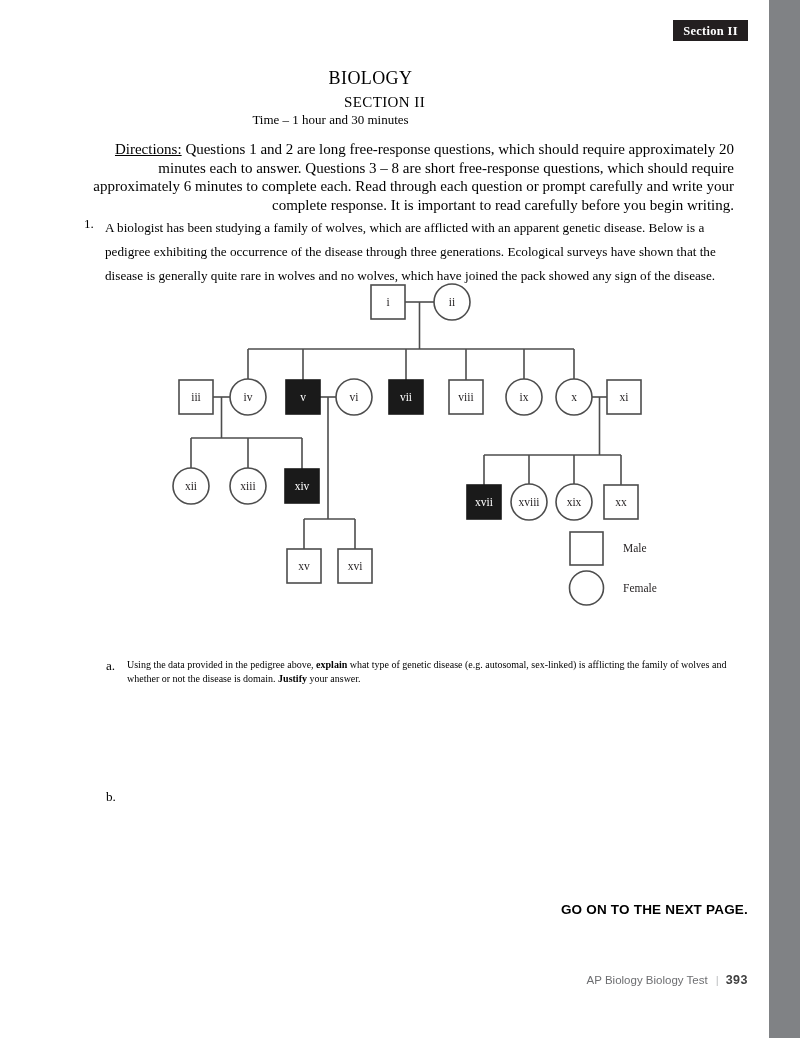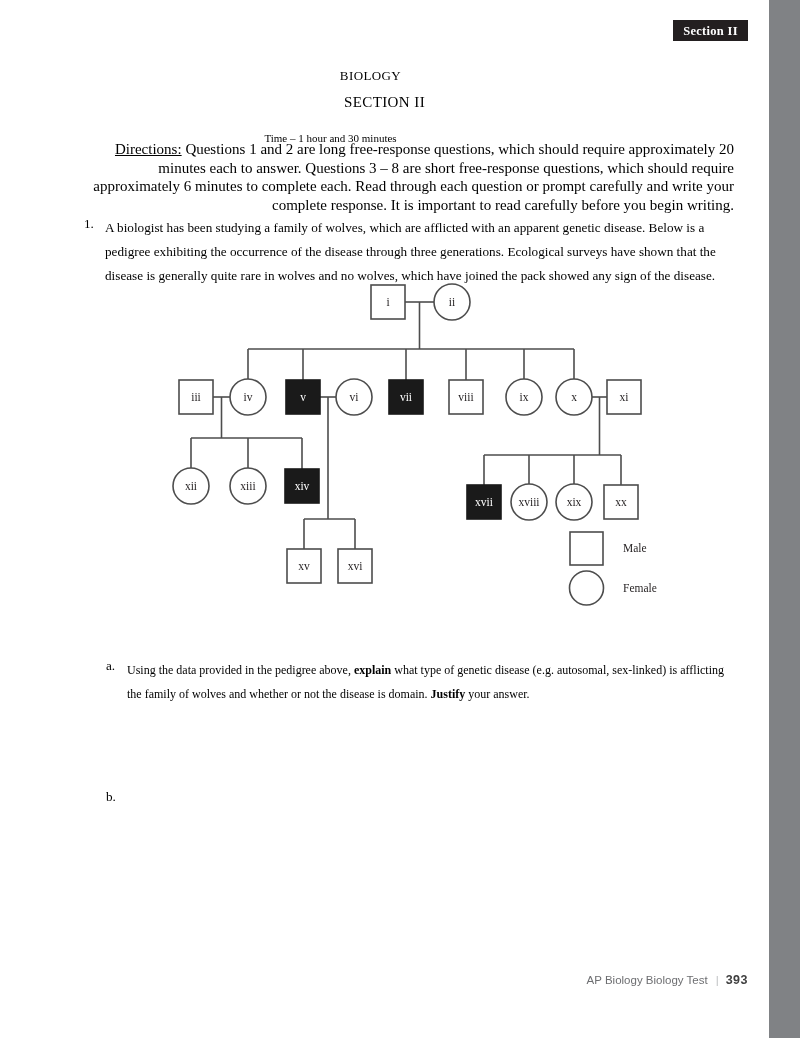--- a/index.html
+++ b/index.html
@@ -42,39 +42,39 @@
     letter-spacing: 0.3px;
     border: 1px solid #231f20;
     box-sizing: border-box;
   }
   .title-main {
     position: absolute;
     top: 68px;
     left: 0;
     width: 741px;
     text-align: center;
-    font-size: 13px;
+    font-size: 18px;
     letter-spacing: 0.4px;
   }
   .title-sub {
     position: absolute;
     top: 94px;
     left: 0;
     width: 769px;
     text-align: center;
     font-size: 15px;
     letter-spacing: 0.4px;
   }
   .title-time {
     position: absolute;
-    top: 132px;
+    top: 112px;
     left: 0;
     width: 661px;
     text-align: center;
-    font-size: 11px;
+    font-size: 13px;
   }
   .directions {
     position: absolute;
     top: 140px;
     left: 72px;
     width: 662px;
     font-size: 15px;
     line-height: 18.6px;
     text-align: right;
   }
@@ -104,22 +104,22 @@
     height: 360px;
   }
   #pedigree svg { display: block; }
 
   .sub-letter {
     position: absolute;
     font-size: 13.2px;
   }
   .sub-body {
     position: absolute;
-    font-size: 12px;
-    line-height: 24px;
+    font-size: 10px;
+    line-height: 14px;
   }
   .sub-a-letter { top: 658px; left: 106px; }
   .sub-a-body   { top: 658px; left: 127px; width: 608px; }
   .sub-b-letter { top: 789px; left: 106px; }
   .sub-b-body   { top: 789px; left: 127px; width: 608px; }
 
   .goon {
     position: absolute;
     top: 902px;
     left: 0;
@@ -297,18 +297,19 @@
           </g>
         </g>
     </svg>
   </div>
 
   <div class="sub-letter sub-a-letter">a.</div>
   <div class="sub-body sub-a-body"><span>Using the data provided in the pedigree above, </span><b>explain</b><span> what type of genetic disease (e.g. autosomal, sex-linked) is afflicting the family of wolves and whether or not the disease is domain. </span><b>Justify</b><span> your answer.</span></div>
 
   <div class="sub-letter sub-b-letter">b.</div>
 
+  <div class="goon">GO ON TO THE NEXT PAGE.</div>
 
   <div class="footer">
     <span>AP Biology Biology Test</span><span class="divider">|</span><span class="pageno">393</span>
   </div>
 
 </div>
 
 </body></html>

